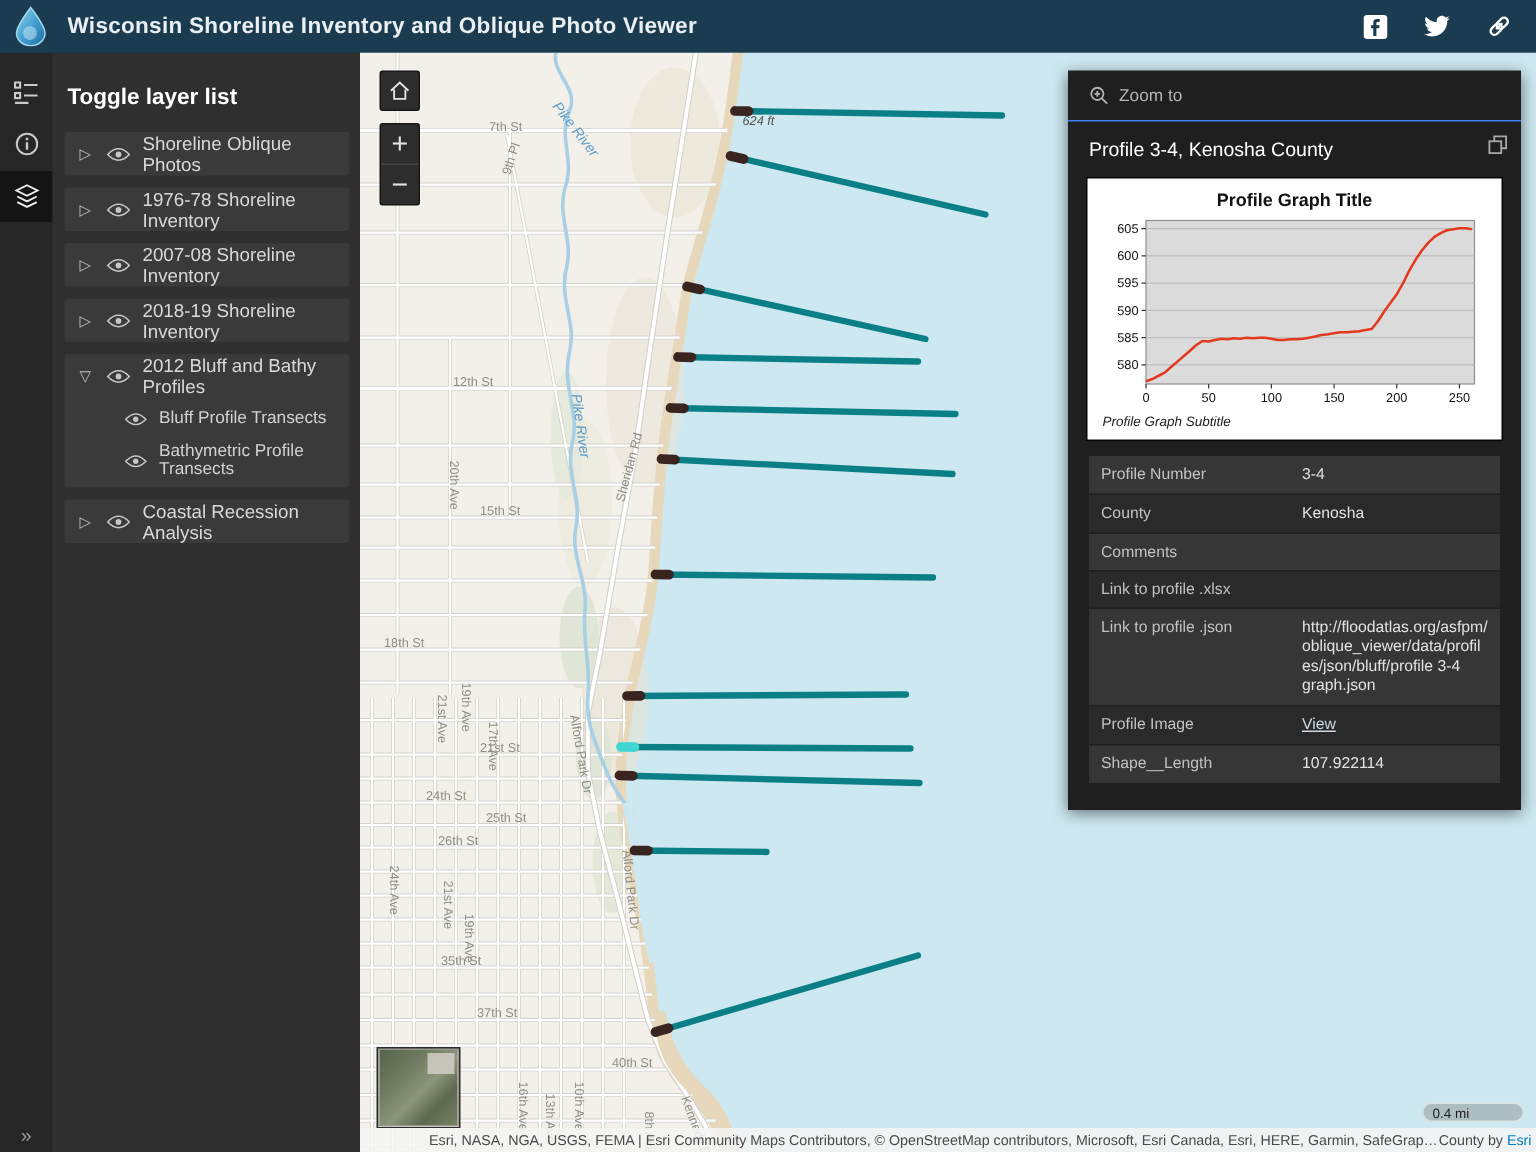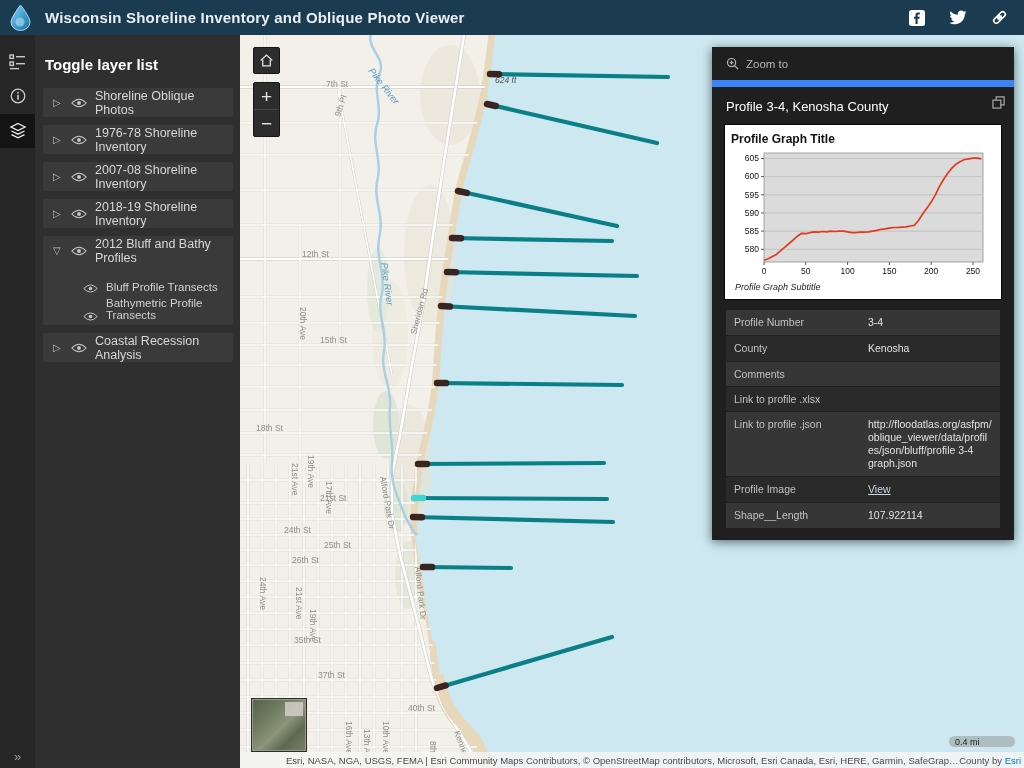--- a/index.html
+++ b/index.html
@@ -21,21 +21,21 @@
   .strip-collapse{position:absolute;left:0;bottom:4px;width:35px;text-align:center;color:#9b9b9b;font-size:13px;cursor:pointer}
 
   
   .sidebar{position:absolute;left:35px;top:35px;width:205px;bottom:0;background:#2f2f2f;z-index:40}
   .sidebar-heading{margin:21px 10px 15px 10px;color:#fff;font-size:15px;font-weight:bold}
   .layer-item{margin:0 7px 8px 8px;background:#3a3a3a;border-radius:2px;color:#d8d8d8;font-size:12.5px}
   .layer-row{height:29px;display:flex;align-items:center;padding:0 6px 0 10px;gap:8px;cursor:pointer}
   .tri{color:#c0c0c0;font-size:10px;flex:none;width:10px}
   .eye{flex:none;display:flex;align-items:center}
   .layer-group{padding-bottom:4px}
-  .sub-row{height:28px;display:flex;align-items:flex-end;padding-left:40px;gap:8px;font-size:11.5px;color:#d2d2d2;cursor:pointer}
+  .sub-row{height:28px;display:flex;align-items:center;padding-left:40px;gap:8px;font-size:11.5px;color:#d2d2d2;cursor:pointer}
 
   
   .map{position:absolute;left:240px;top:35px;width:784px;height:733px;background:#cde8f1;overflow:hidden}
   .map svg.base{position:absolute;left:0;top:0}
   .lbl-street{font-size:8.5px;fill:#8f8e85}
   .lbl-river{font-size:9.5px;fill:#5d9bc8;font-style:italic}
   .lbl-elevation{font-size:8.5px;fill:#55534a;font-style:italic}
 
   .map-btn{position:absolute;width:27px;height:27px;background:#2d2d2d;border:1px solid #161616;
            color:#e4e4e4;display:flex;align-items:center;justify-content:center;cursor:pointer;box-sizing:border-box}
@@ -57,27 +57,27 @@
   .attribution{position:absolute;left:0;right:0;bottom:0;height:16px;background:rgba(244,244,244,.85);
                display:flex;align-items:center;font-size:9.5px;color:#4a4a4a;white-space:nowrap;overflow:hidden;z-index:30}
   .attr-text{padding-left:46px;overflow:hidden;text-overflow:ellipsis}
   .powered{margin-left:auto;padding-right:3px;flex:none}
   .powered a{color:#0079c1;text-decoration:none}
 
   
   .popup{position:absolute;left:472px;top:12px;width:302px;height:493px;background:#1f1f1f;
          box-shadow:0 2px 10px rgba(0,0,0,.55);z-index:20}
   .zoomto-bar{height:33px;display:flex;align-items:center;gap:7px;padding-left:14px;
-              color:#b4b4b4;font-size:11.5px;border-bottom:7px solid #3b82f6;cursor:pointer}
+              color:#b4b4b4;font-size:11.5px;border-bottom:1px solid #3b82f6;cursor:pointer}
   .popup-titlebar{position:relative;padding:10px 30px 7px 14px}
   .popup-title{color:#fff;font-size:13px;font-weight:normal}
   .dock-btn{position:absolute;right:9px;top:9px;cursor:pointer}
 
   .chart-card{margin:2px 12px 9px 12px;background:#fff;border:1px solid #060606;padding:5px 6px 6px 6px}
-  .chart-title{font-size:12px;font-weight:bold;color:#111;margin:2px 0 3px}
+  .chart-title{text-align:center;font-size:12px;font-weight:bold;color:#111;margin:2px 0 3px}
   .chart-subtitle{font-size:9px;font-style:italic;color:#222;margin:3px 0 1px 4px}
   #chart-plot{display:block;margin:0 auto}
 
   .attr-table{margin:10px 14px 0 14px}
   .trow{display:flex;margin-bottom:1px}
   .trow:nth-child(odd){background:#363636}
   .trow:nth-child(even){background:#2a2a2a}
   .tlabel{flex:none;width:140px;padding:6px 8px;font-size:10.5px;color:#c2c2c2;box-sizing:border-box}
   .tvalue{flex:1;padding:6px 8px 6px 2px;font-size:10.5px;color:#e2e2e2;word-break:break-word;line-height:13px}
   .tvalue.view-link{text-decoration:underline;color:#ccd8e2;cursor:pointer}

